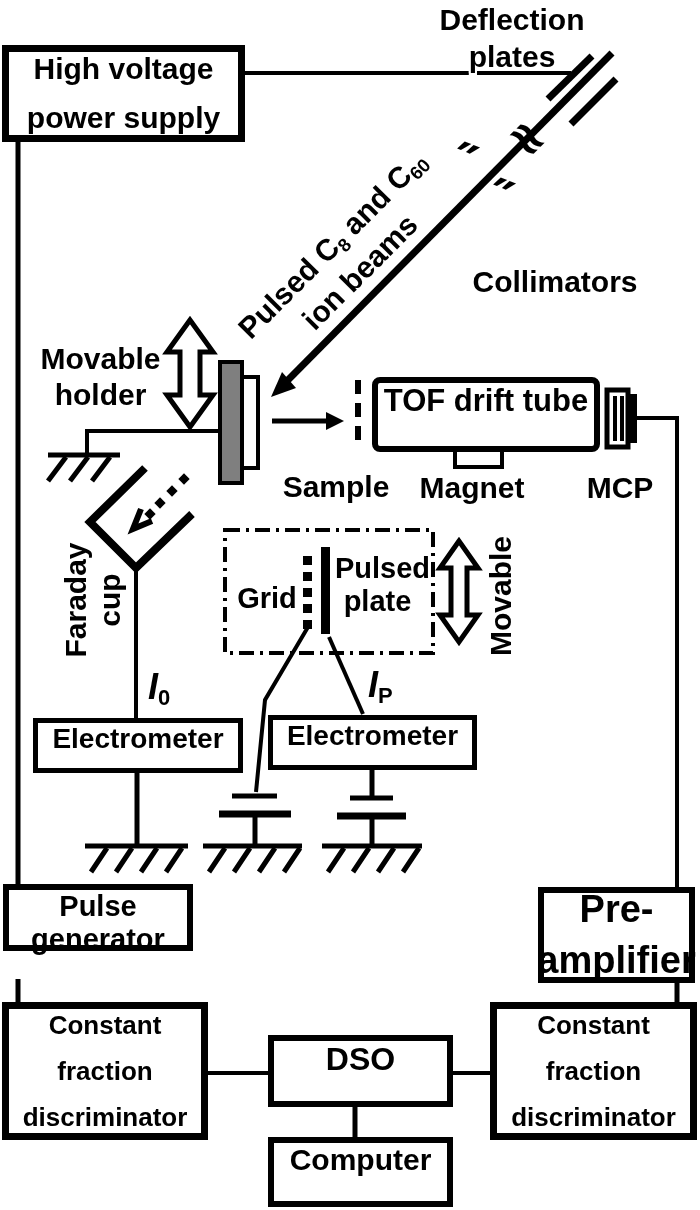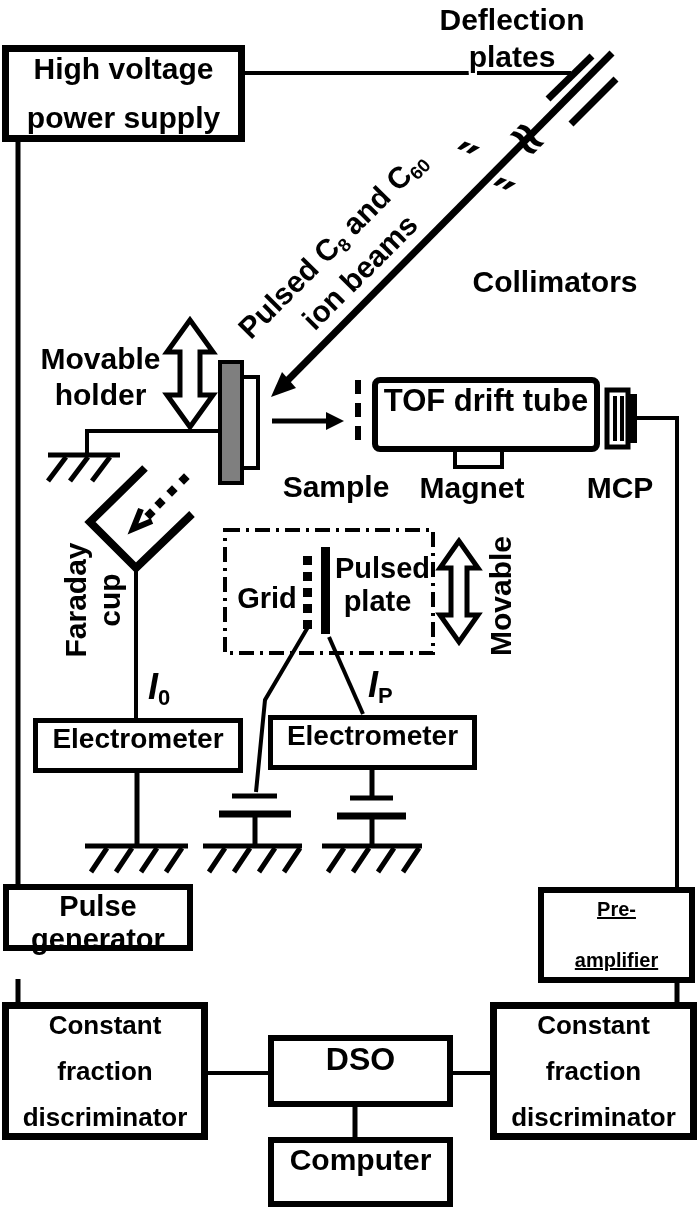--- a/index.html
+++ b/index.html
@@ -133,21 +133,21 @@
 
   <div class="box" style="left:268px;top:715px;width:209px;height:55px;border-width:5px;font-size:28px;">
     <span>Electrometer</span>
   </div>
 
   <div class="box" style="left:3px;top:884px;width:190px;height:67px;border-width:6px;font-size:29px;line-height:33px;">
     <span>Pulse</span>
     <span>generator</span>
   </div>
 
-  <div class="box" style="left:538px;top:887px;width:157px;height:96px;border-width:6px;font-size:20px;line-height:33px;text-decoration:underline;">
+  <div class="box" style="left:538px;top:887px;width:157px;height:96px;border-width:6px;font-size:38px;line-height:33px;">
     <span>Pre-</span>
     <span>amplifier</span>
   </div>
 
   <div class="box" style="left:2px;top:1002px;width:206px;height:138px;border-width:7px;font-size:26px;line-height:32px;">
     <span>Constant</span>
     <span>fraction</span>
     <span>discriminator</span>
   </div>
 

